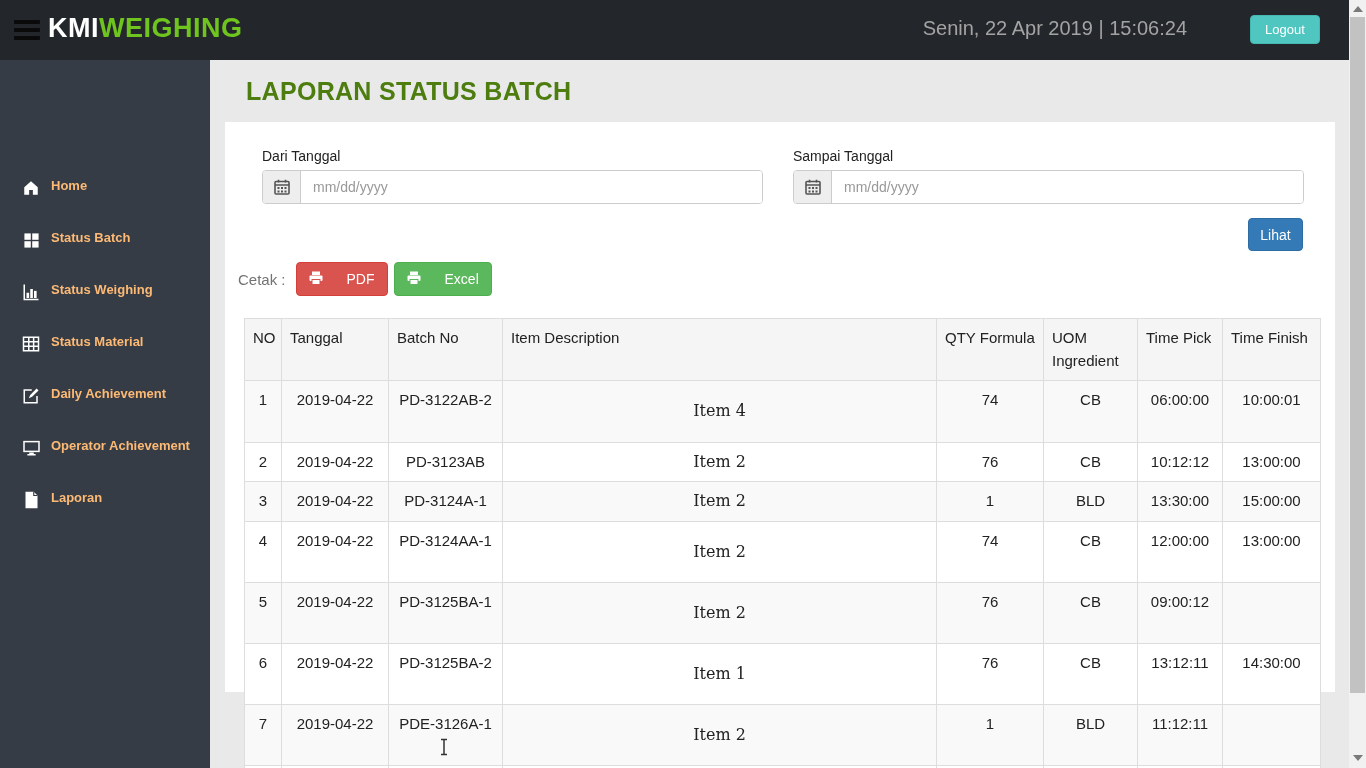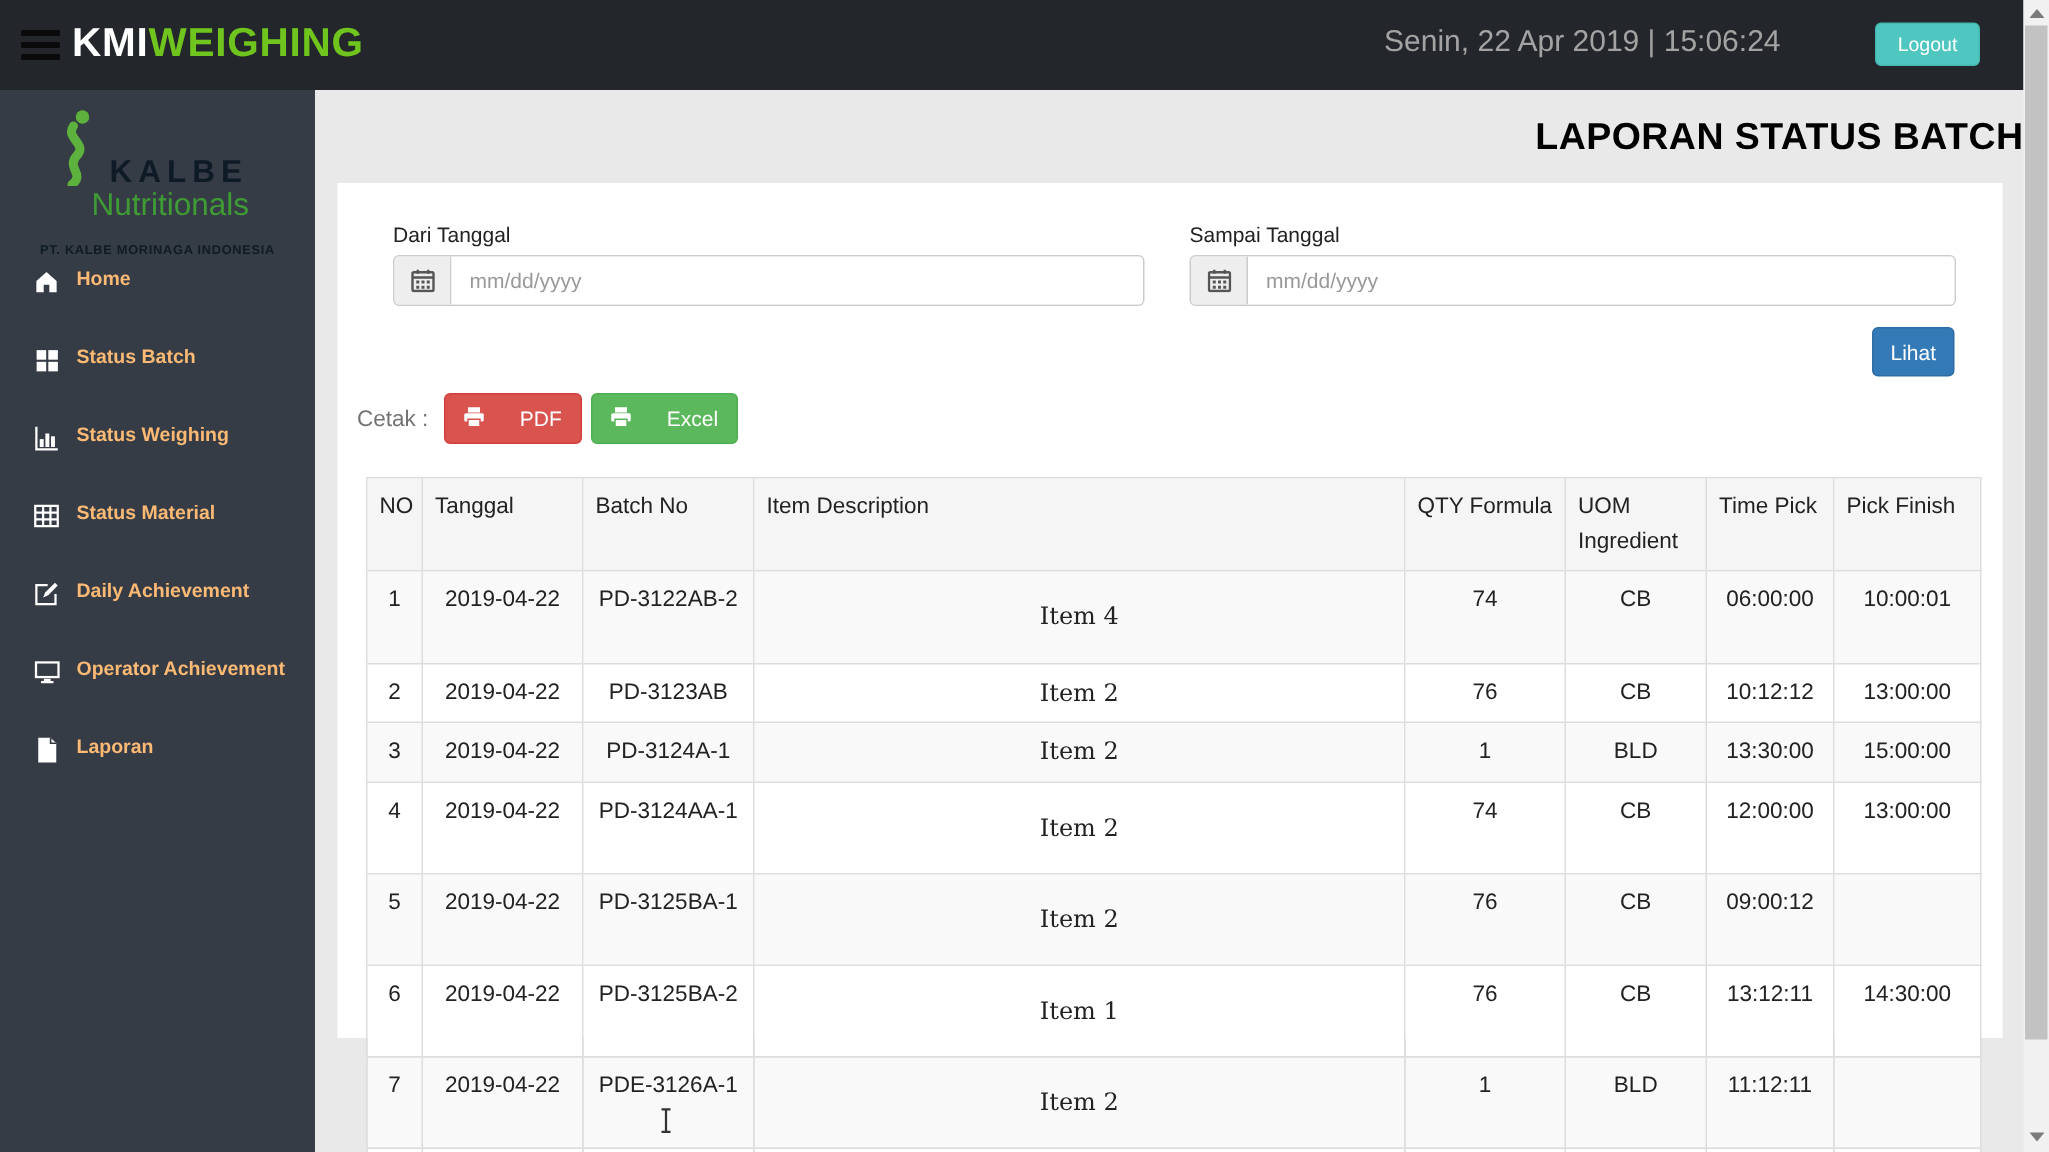--- a/index.html
+++ b/index.html
@@ -28,22 +28,22 @@
   .logo-company { font-size:8.5px; font-weight:bold; letter-spacing:.5px; color:#0e1b26;
                   text-align:center; margin-top:12px; white-space:nowrap; }
   .nav { position:absolute; left:0; top:118px; width:210px; }
   .nav-item { height:52px; display:flex; align-items:flex-start; padding-left:21px;
               color:#fdba74; cursor:pointer; }
   .nav-item .nav-icon { width:20px; height:20px; display:flex; align-items:center; justify-content:center; }
   .nav-item .nav-label { margin-left:10px; font-size:13px; font-weight:bold; }
 
   
   .content { position:absolute; left:210px; top:60px; width:1139px; height:708px; }
-  .page-title { position:absolute; top:17px; left:0; width:100%; text-align:right;
-                font-size:25px; font-weight:bold; color:#000000; letter-spacing:.3px; }
+  .page-title { position:absolute; top:17px; left:0; width:100%; text-align:left;
+                font-size:25px; font-weight:bold; color:#4d7c0f; letter-spacing:.3px;padding-left:36px; }
   .card { position:absolute; left:15px; top:62px; width:1110px; height:570px; background:#ffffff; }
 
   .form-label { position:absolute; top:26px; font-size:14px; color:#222; }
   .label-from { left:37px; } .label-to { left:568px; }
   .input-group { position:absolute; top:48px; height:34px; display:flex;
                  border:1px solid #ccc; border-radius:4px; background:#fff; overflow:hidden; }
   .group-from { left:37px; width:501px; } .group-to { left:568px; width:511px; }
   .addon { width:38px; background:#eee; border-right:1px solid #ccc;
            display:flex; align-items:center; justify-content:center; cursor:pointer; }
   .date-input { flex:1; border:none; outline:none; padding:0 12px; font-size:14px;
@@ -91,33 +91,20 @@
       <div class="bar"></div>
       <div class="bar"></div>
       <div class="bar"></div>
     </div>
     <div class="brand"><span>KMI</span><span class="green">WEIGHING</span></div>
     <div class="datetime">Senin, 22 Apr 2019 | 15:06:24</div>
     <button class="logout-btn">Logout</button>
   </header>
 
   <aside class="sidebar">
-    <div class="logo">
-      <div class="logo-row">
-        <span>
-          <svg width="32" height="52" viewBox="0 0 32 52">
-            <circle cx="20" cy="6" r="4.5" fill="#5cb23c"></circle>
-            <path d="M14 12 C8 20 24 24 16 32 C9 40 22 44 13 51" stroke="#5cb23c" fill="none" stroke-width="6" stroke-linecap="round"></path>
-          </svg>
-        </span>
-        <span class="logo-kalbe">KALBE</span>
-      </div>
-      <div class="logo-nutri">Nutritionals</div>
-      <div class="logo-company">PT. KALBE MORINAGA INDONESIA</div>
-    </div>
     <nav class="nav" id="side-nav">
         <div class="nav-item">
           <span class="nav-icon">
             <svg width="18" height="18" viewBox="0 0 24 24">
               <path d="M3 11 L12 3 L21 11 V21 H14.5 V14.5 H9.5 V21 H3 Z" fill="#fff"></path>
             </svg>
           </span>
           <span class="nav-label">Home</span>
         </div>
         <div class="nav-item">
@@ -269,21 +256,21 @@
           </colgroup>
           <thead>
               <tr id="header-row">
                 <th>NO</th>
                 <th>Tanggal</th>
                 <th>Batch No</th>
                 <th>Item Description</th>
                 <th>QTY Formula</th>
                 <th>UOM Ingredient</th>
                 <th>Time Pick</th>
-                <th>Pick Finish</th>
+                <th>Time Finish</th>
               </tr>
             </thead>
           <tbody id="table-body">
               <tr style="height: 62px;">
                 <td>1</td>
                 <td>2019-04-22</td>
                 <td>PD-3122AB-2</td>
                 <td class="item-desc">Item 4</td>
                 <td>74</td>
                 <td>CB</td>

